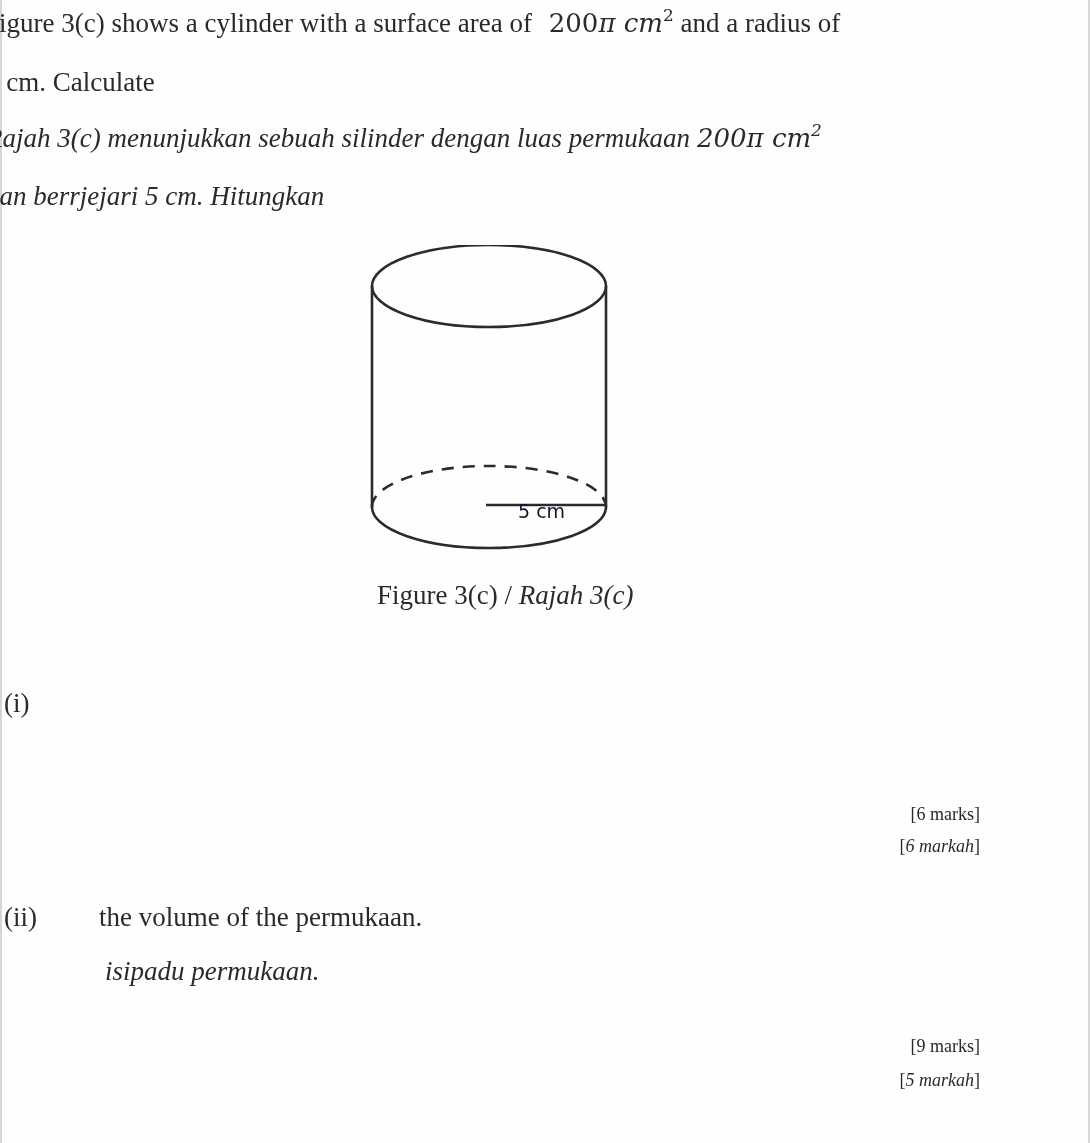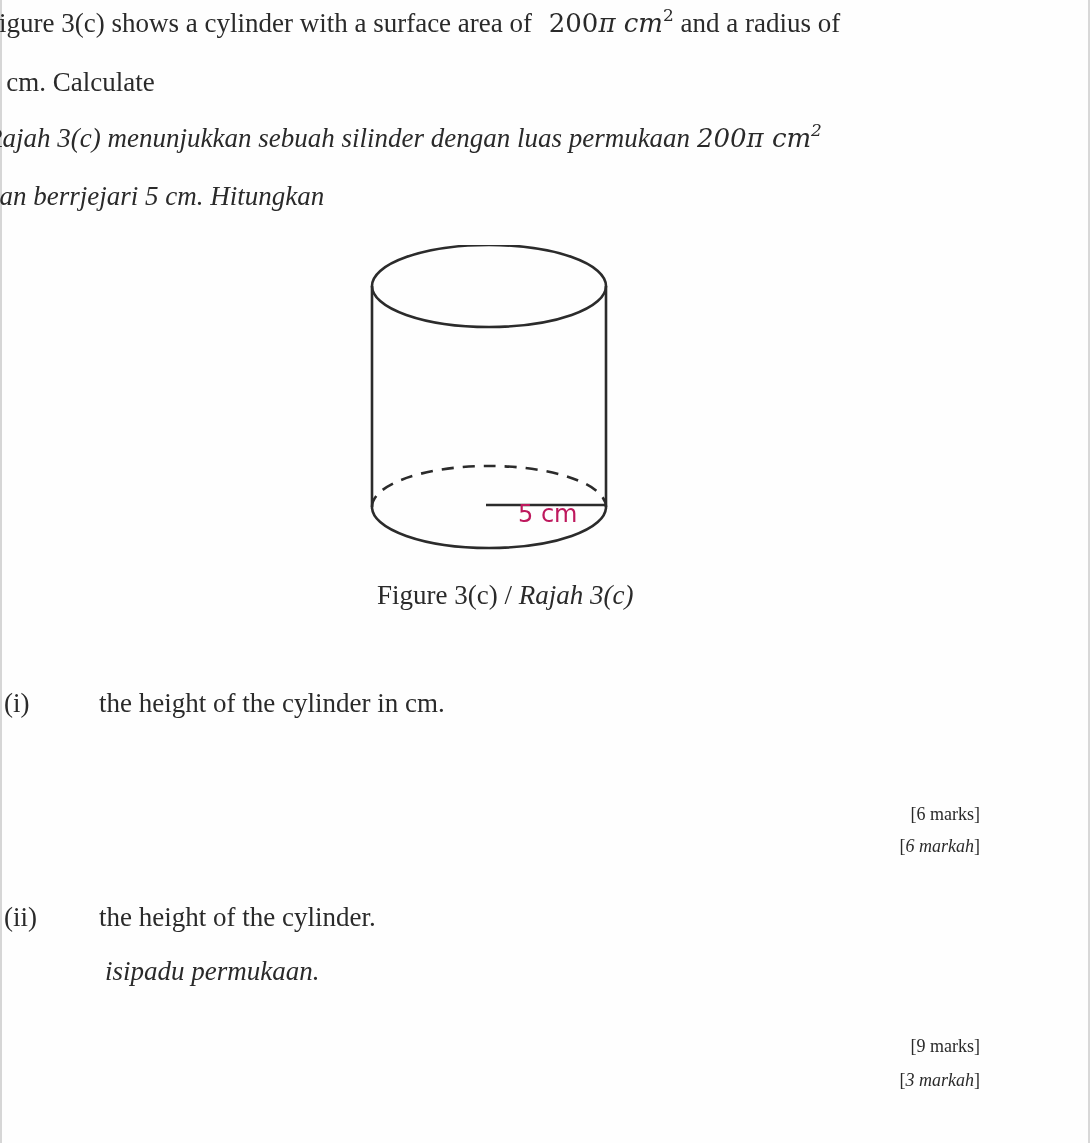--- a/index.html
+++ b/index.html
@@ -54,22 +54,22 @@
     .figure-wrap {
       position: absolute;
       left: 360px;
       top: 245px;
       width: 260px;
       height: 310px;
     }
     .figure-label {
       position: absolute;
       font-family: "DejaVu Sans", "Liberation Sans", sans-serif;
-      font-size: 24px;
-      color: #be185d;
+      font-size: 19px;
+      color: #0f172a;
     }
     .roman-label {
       position: absolute;
       font-size: 27px;
       line-height: 32px;
     }
     .marks {
       position: absolute;
       right: 110px;
       font-size: 18px;
@@ -119,22 +119,21 @@
     </svg>
     <div class="figure-label" style="left:158px; top:255px;">5 cm</div>
   </div>
 
   <div class="line" style="left:345px; top:579px;margin-left:32px;">
     <span>Figure 3(c) /</span>
     <span class="italic">Rajah 3(c)</span>
   </div>
 
   <div class="roman-label" style="left:4px; top:687px;">(i)</div>
-  <div class="line" style="left:99px; top:687px;">the height of the cylinder in cm.</div>
   <div class="marks" style="top:798px;">[6 marks]</div>
   <div class="marks" style="top:830px;"><span>[</span><span class="italic">6 markah</span><span>]</span></div>
 
   <div class="roman-label" style="left:4px; top:901px;">(ii)</div>
-  <div class="line" style="left:99px; top:901px;">the height of the cylinder.</div>
+  <div class="line" style="left:99px; top:901px;">the volume of the permukaan.</div>
   <div class="line italic" style="left:105px; top:955px;">isipadu permukaan.</div>
   <div class="marks" style="top:1030px;">[9 marks]</div>
-  <div class="marks" style="top:1064px;"><span>[</span><span class="italic">3 markah</span><span>]</span></div>
+  <div class="marks" style="top:1064px;"><span>[</span><span class="italic">5 markah</span><span>]</span></div>
 </div>
 
 </body></html>

